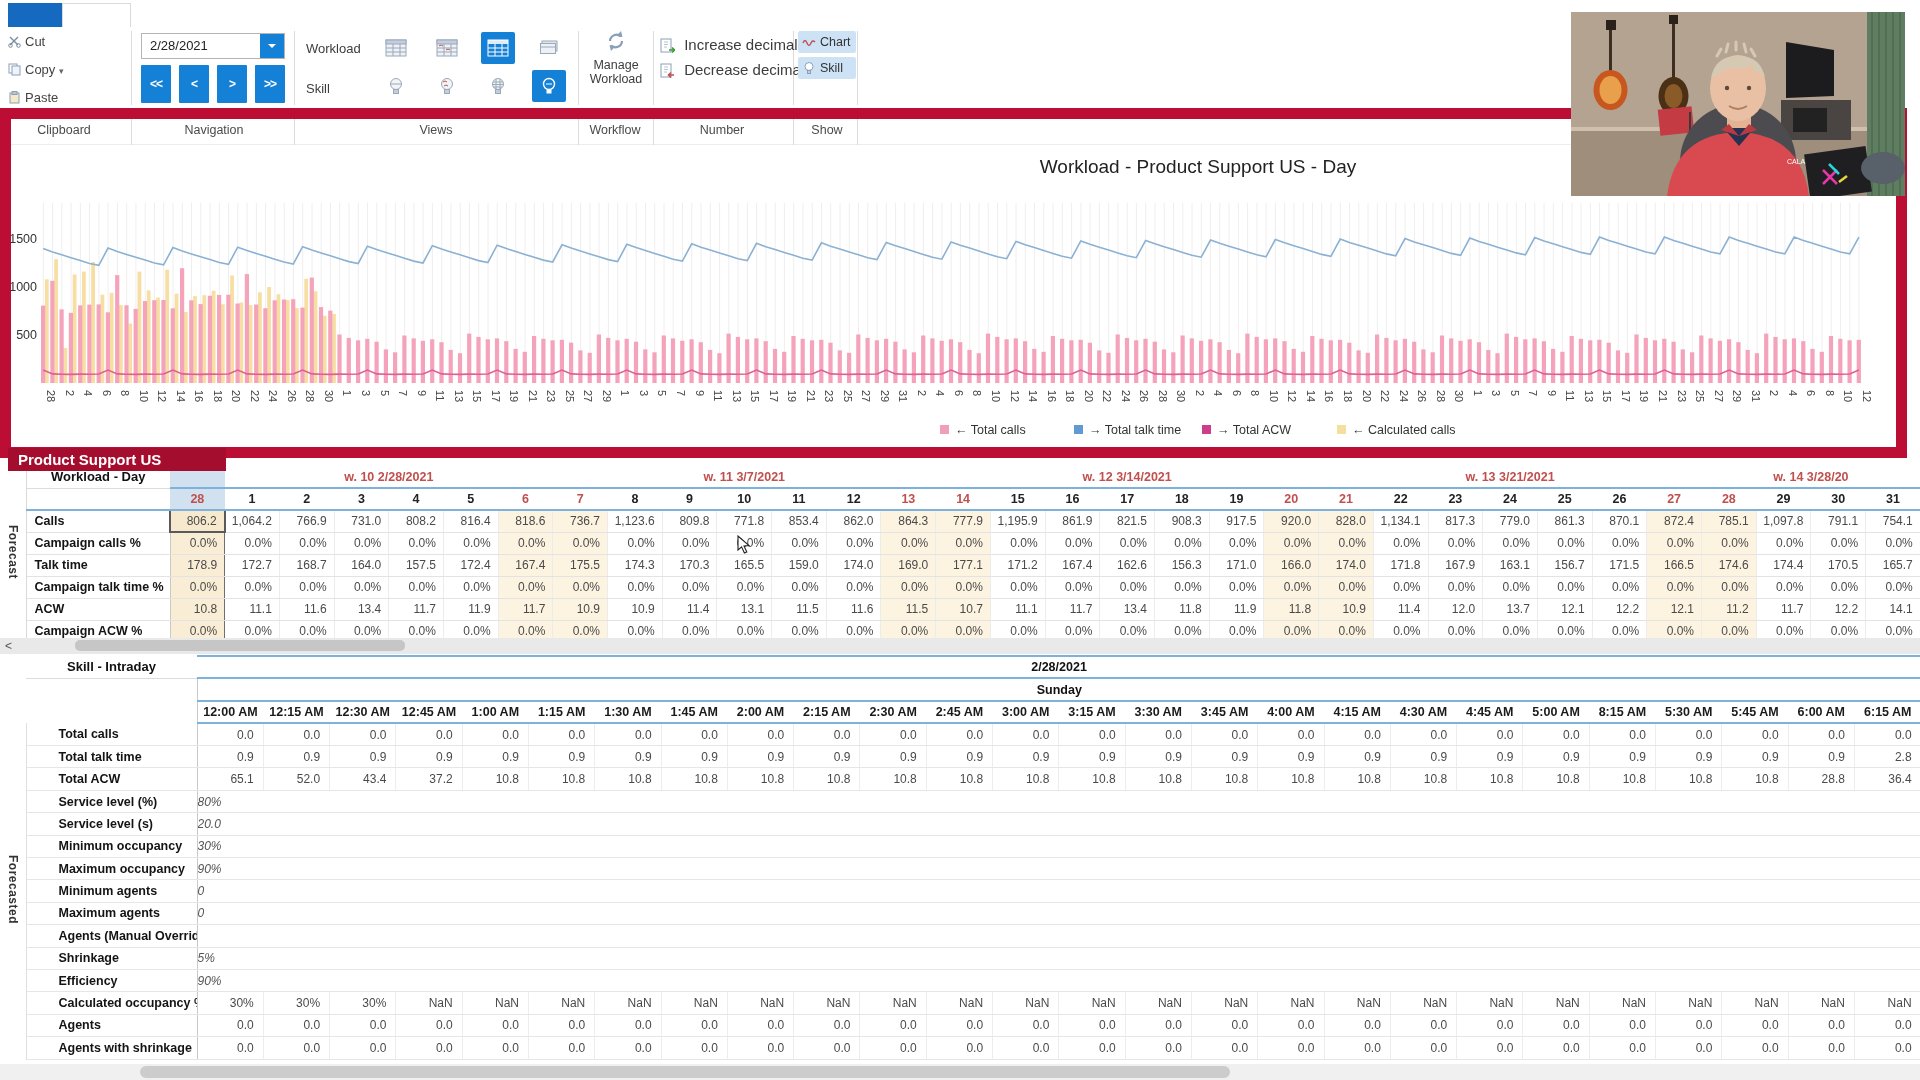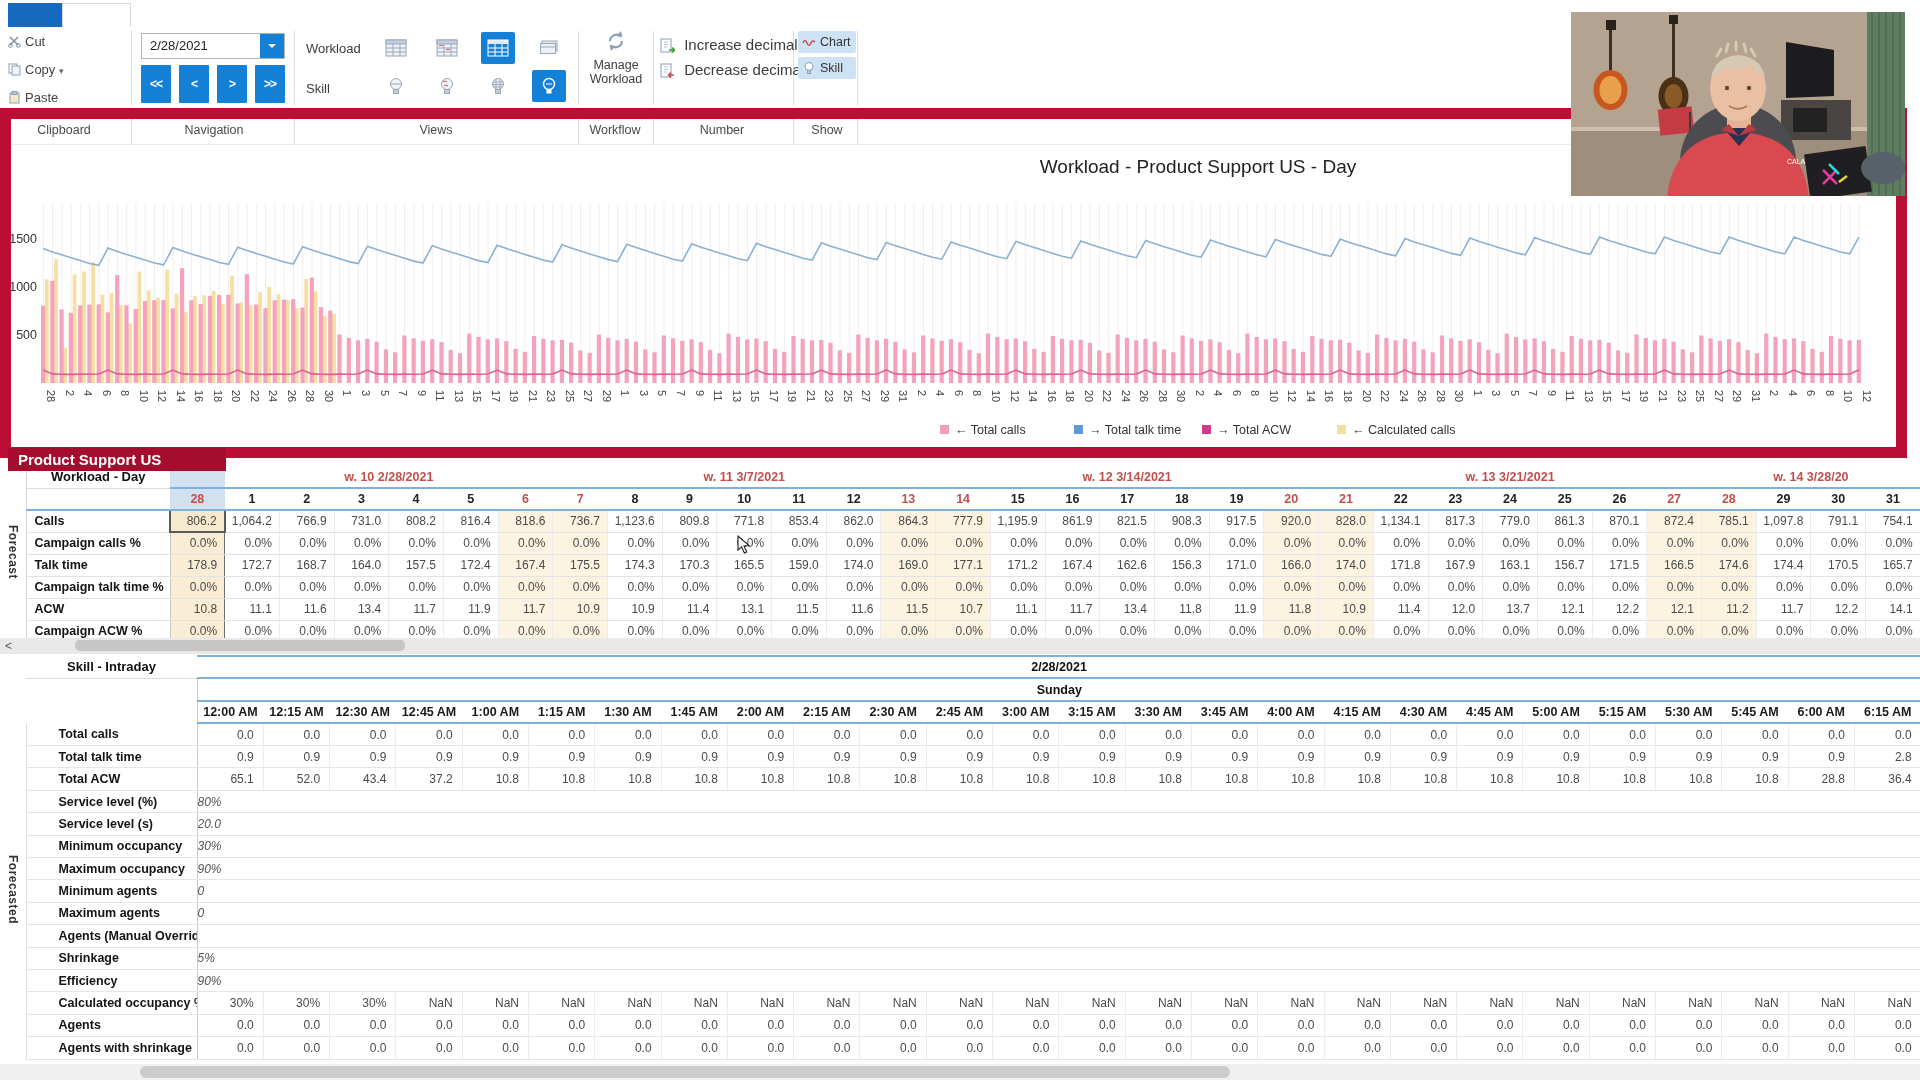--- a/index.html
+++ b/index.html
@@ -1188,21 +1188,21 @@
           <td class="timehdr">2:45 AM</td>
           <td class="timehdr">3:00 AM</td>
           <td class="timehdr">3:15 AM</td>
           <td class="timehdr">3:30 AM</td>
           <td class="timehdr">3:45 AM</td>
           <td class="timehdr">4:00 AM</td>
           <td class="timehdr">4:15 AM</td>
           <td class="timehdr">4:30 AM</td>
           <td class="timehdr">4:45 AM</td>
           <td class="timehdr">5:00 AM</td>
-          <td class="timehdr">5:15 AM</td>
+          <td class="timehdr">8:15 AM</td>
           <td class="timehdr">5:30 AM</td>
           <td class="timehdr">5:45 AM</td>
           <td class="timehdr">6:00 AM</td>
           <td class="timehdr">6:15 AM</td>
         </tr>
         <tr>
           <td class="side" rowspan="15"><span class="vert">Forecasted</span></td>
           <td class="rowlabel">Total calls</td>
           <td class="val">0.0</td>
           <td class="val">0.0</td>

